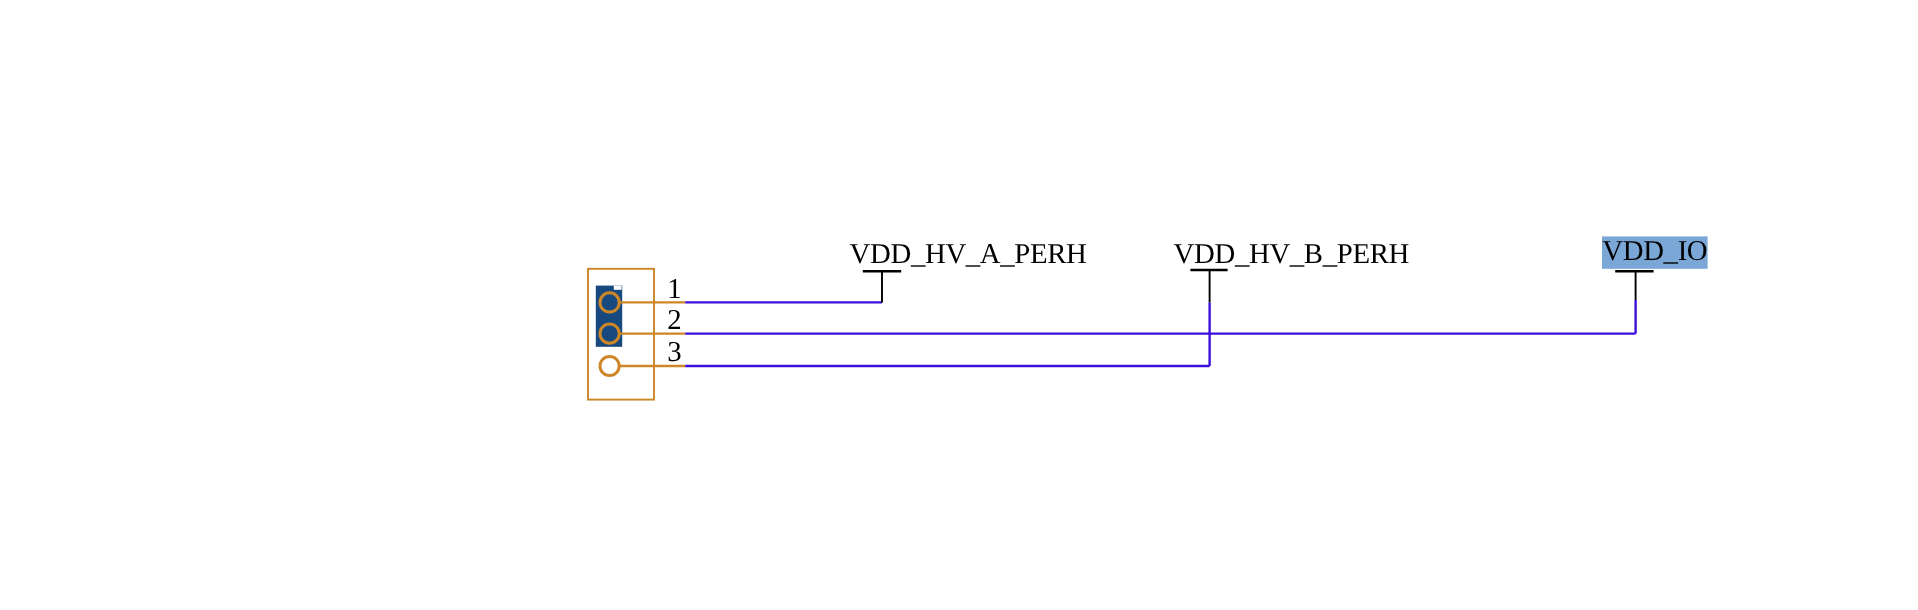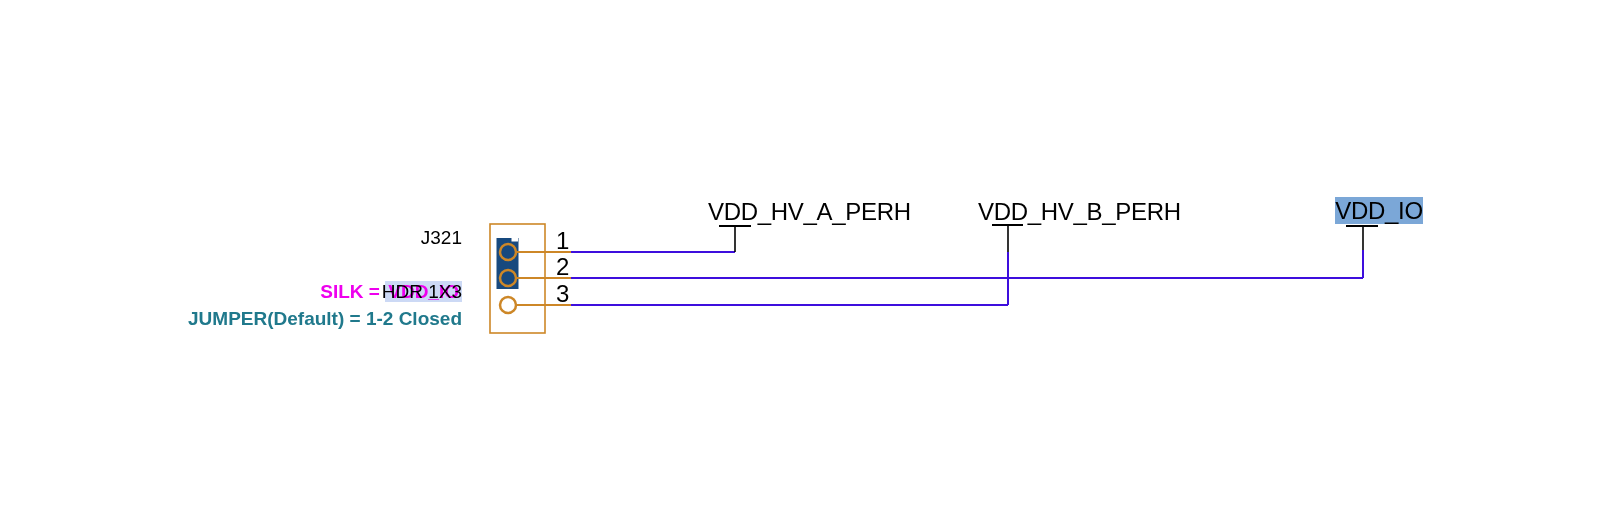--- a/index.html
+++ b/index.html
@@ -1,20 +1,20 @@
 <!DOCTYPE html>
 <html style="--background: #ffffff; --symbol-orange: #cd8727; --shunt-blue: #17497e; --wire-purple: #3d0edd; --annotation-black: #000000; --silk-magenta: #ee00ee; --note-teal: #20798c; --silk-highlight: #ccd9f5; --net-highlight: #7ba7d7;"><head>
 <meta charset="utf-8">
 <style>
   html,body { margin:0; padding:0; background:#ffffff; }
   .canvas {
     position:relative;
     width:1598px; height:508px;
     background:var(--background, #ffffff);
-    font-family:Liberation Sans, sans-serif;
+    font-family:Liberation Serif, serif;
     overflow:hidden;
   }
   svg.layer { position:absolute; left:0; top:0; }
 
   
   .netlabel {
     position:absolute;
     font-size:24px; line-height:24px;
     color:var(--annotation-black, #000);
     white-space:pre;
@@ -88,22 +88,14 @@
   <div class="netlabel" style="left:708px; top:200px;">VDD_HV_A_PERH</div>
 
   <div class="netlabel" style="left:978px; top:200px;text-align:right;">VDD_HV_B_PERH</div>
 
   <div class="net-io-box">VDD_IO</div>
 
   <div class="pinnum" style="top:229px;">1</div>
   <div class="pinnum" style="top:255px;">2</div>
   <div class="pinnum" style="top:282px;">3</div>
 
-  <div class="ann">
-    <div class="row refdes">J321</div>
-    <div class="row silk">
-      <span>SILK = </span><span class="hl">VDD_IO</span>
-    </div>
-    <div class="row part">HDR 1X3</div>
-    <div class="row note">JUMPER(Default) = 1-2 Closed</div>
-  </div>
 
 </div>
 
 </body></html>

